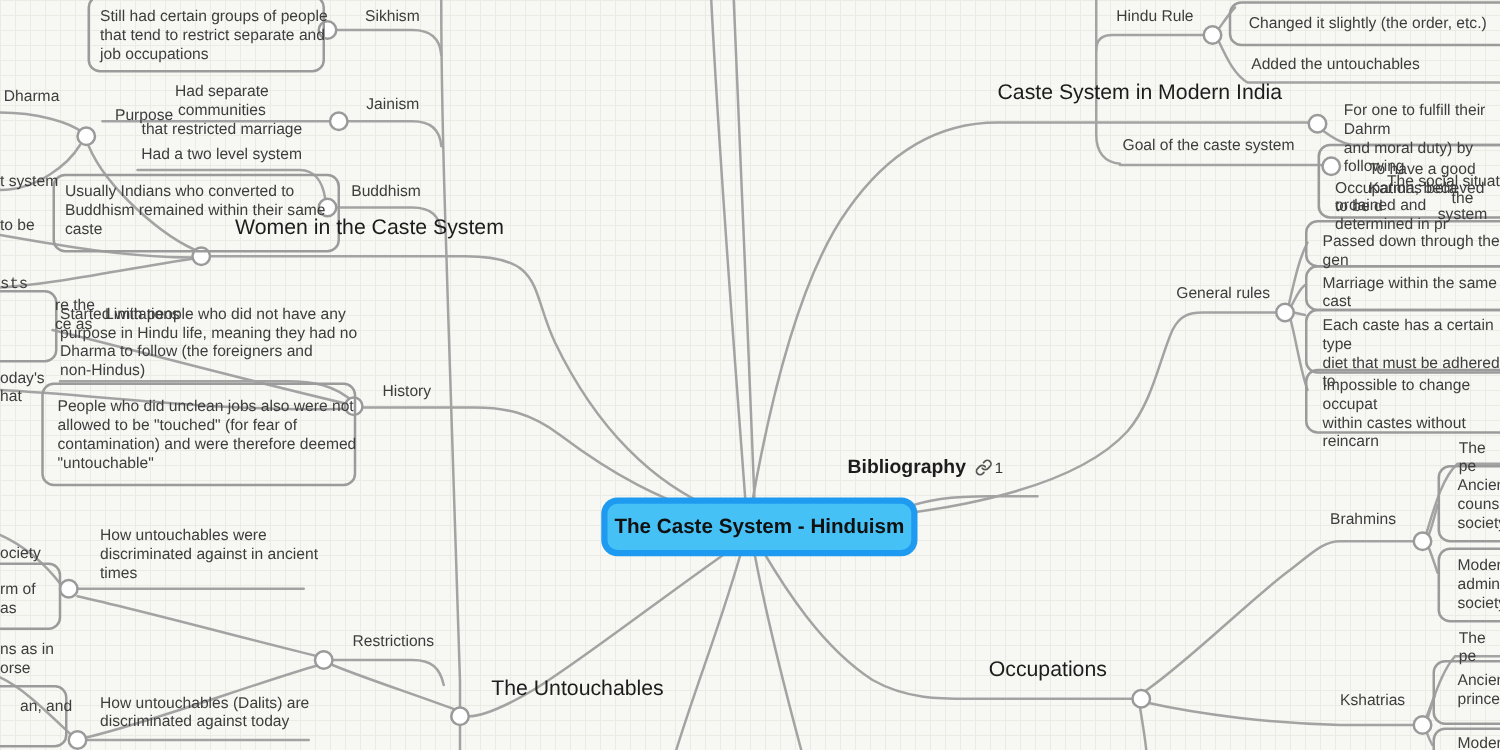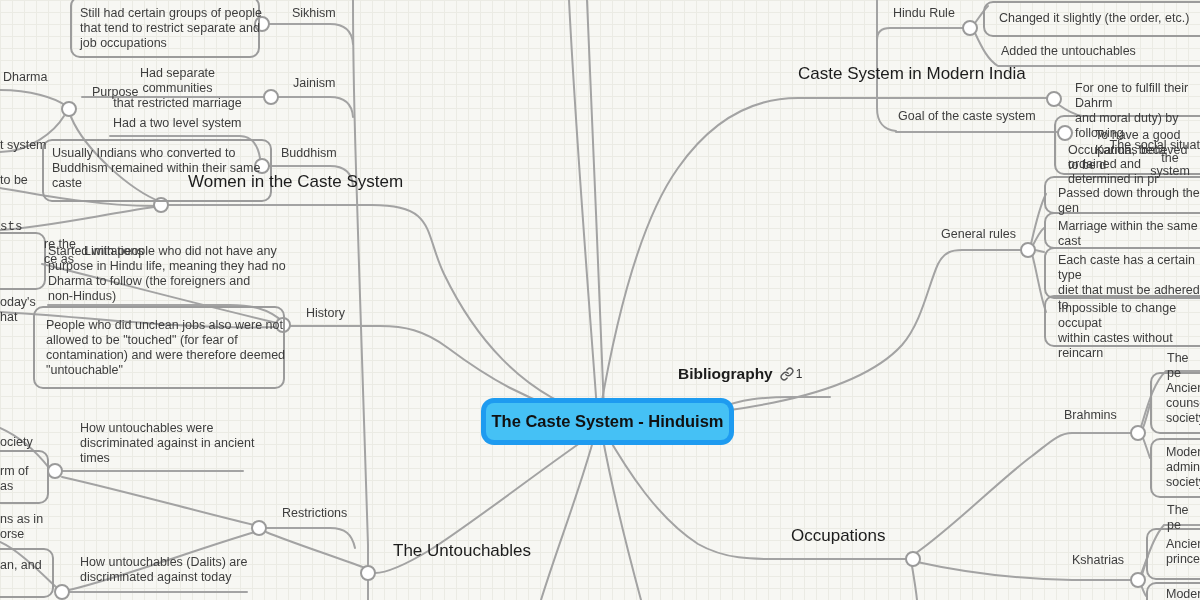--- a/index.html
+++ b/index.html
@@ -146,21 +146,21 @@
       <div class="mm-node" style="left: 0px; top: 220px; font-family: Liberation Mono, monospace;">sts</div>
       <div class="mm-node" style="left: 0px; top: 237px; padding-left: 44px;">re the
 ce as</div>
       <div class="mm-node" style="left: 0px; top: 295px;">oday's
 hat</div>
       <div class="mm-node" style="left: 0px; top: 408px; margin-top: 27px;">ociety</div>
       <div class="mm-node" style="left: 0px; top: 464px;">rm of
 as</div>
       <div class="mm-node" style="left: 0px; top: 512px;">ns as in
 orse</div>
-      <div class="mm-node" style="left: 0px; top: 558px;">an, and</div>
+      <div class="mm-node" style="left: 16px; top: 558px;">an, and</div>
       <div class="mm-node" style="left: 80px; top: 6px;">Still had certain groups of people
 that tend to restrict separate and
 job occupations</div>
       <div class="mm-node" style="left: 292px; top: 6px;">Sikhism</div>
       <div class="mm-node" style="left: 110px; top: 66px; width: 135px; text-align: center;">Had separate communities
 that restricted marriage</div>
       <div class="mm-node" style="left: 293px; top: 76px;">Jainism</div>
       <div class="mm-node" style="left: 92px; top: 85px;">Purpose</div>
       <div class="mm-node" style="left: 113px; top: 116px;">Had a two level system</div>
       <div class="mm-node" style="left: 281px; top: 146px;">Buddhism</div>

